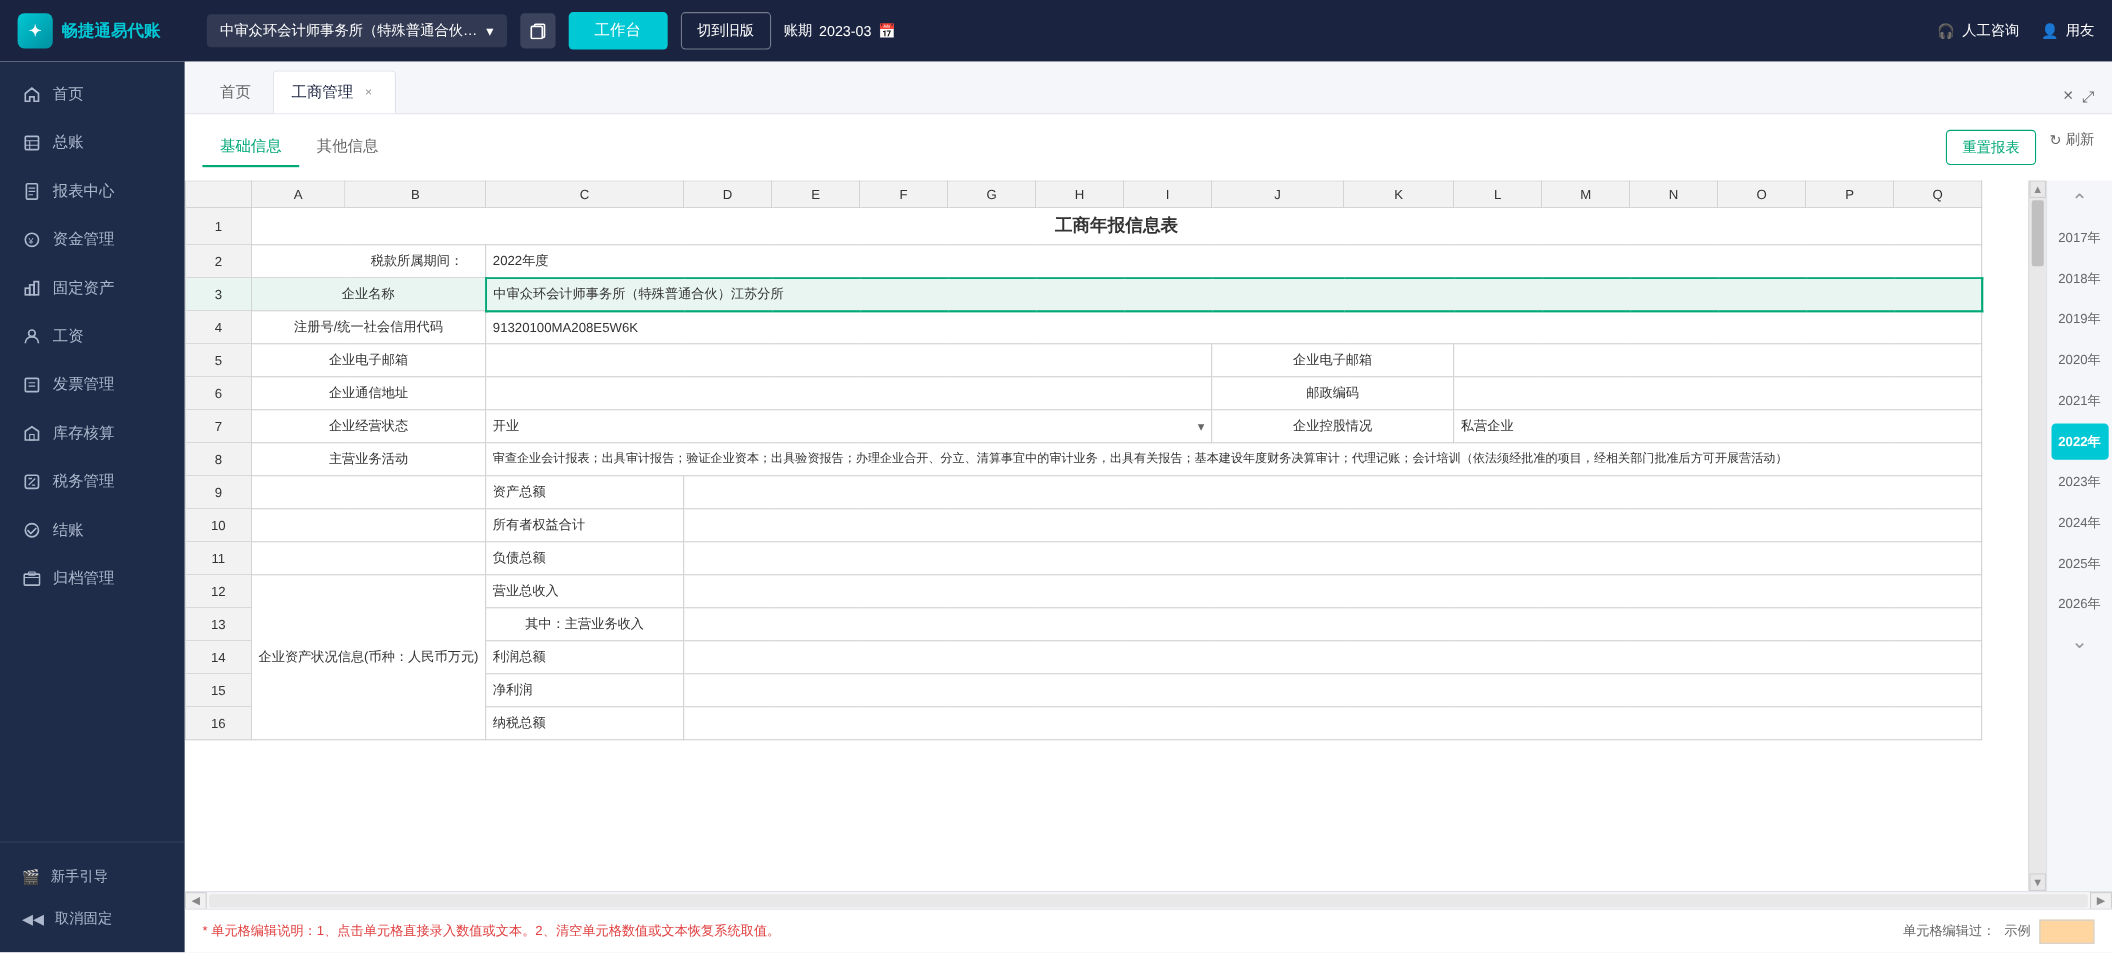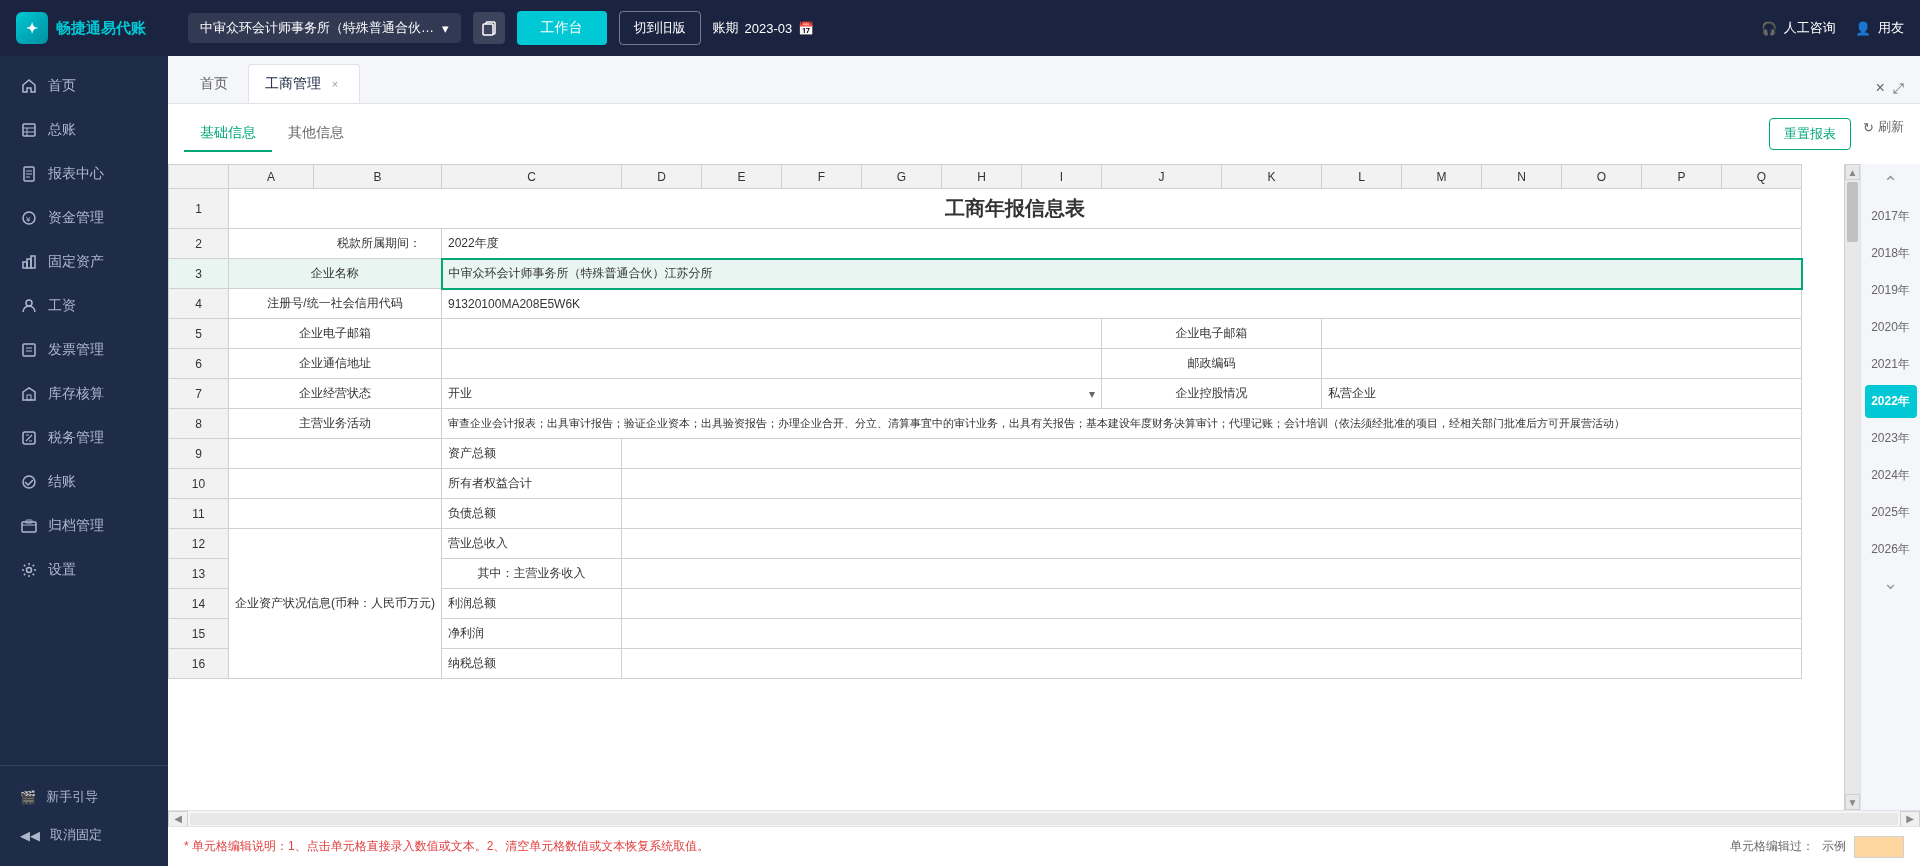--- a/index.html
+++ b/index.html
@@ -581,29 +581,20 @@
       <div class="sidebar-item">
         <div class="sidebar-item-icon">
           <svg width="16" height="16" viewBox="0 0 16 16" fill="none">
               <rect x="1" y="4" width="14" height="10" rx="1" stroke="#adb8cc" stroke-width="1.5" fill="none"></rect>
               <path d="M1 7h14" stroke="#adb8cc" stroke-width="1"></path>
               <rect x="5" y="2" width="6" height="3" rx="0.5" stroke="#adb8cc" stroke-width="1" fill="none"></rect>
             </svg>
         </div>
         <span>归档管理</span>
       </div>
-      <div class="sidebar-item">
-        <div class="sidebar-item-icon">
-          <svg width="16" height="16" viewBox="0 0 16 16" fill="none">
-              <circle cx="8" cy="8" r="2.5" stroke="#adb8cc" stroke-width="1.5" fill="none"></circle>
-              <path d="M8 1v2M8 13v2M1 8h2M13 8h2M2.9 2.9l1.4 1.4M11.7 11.7l1.4 1.4M2.9 13.1l1.4-1.4M11.7 4.3l1.4-1.4" stroke="#adb8cc" stroke-width="1.5"></path>
-            </svg>
-        </div>
-        <span>设置</span>
-      </div>
     </div>
     <div class="sidebar-bottom">
       <div class="sidebar-bottom-item">
         <span>🎬</span>
         <span>新手引导</span>
       </div>
       <div class="sidebar-bottom-item">
         <span>◀◀</span>
         <span>取消固定</span>
       </div>
@@ -667,21 +658,21 @@
               <th class="col-n">N</th>
               <th class="col-o">O</th>
               <th class="col-p">P</th>
               <th class="col-q">Q</th>
             </tr>
           </thead>
           <tbody>
 
             <tr>
               <td class="row-header">1</td>
-              <td colspan="17" style="text-align:center; font-size:20px; font-weight:bold; padding:6px;">工商年报信息表</td>
+              <td colspan="17" style="text-align:center; font-size:16px; font-weight:bold; padding:6px;">工商年报信息表</td>
             </tr>
 
             <tr>
               <td class="row-header">2</td>
               <td colspan="2" style="text-align:right; padding:4px 20px;">税款所属期间：</td>
               <td colspan="15" style="padding:4px 6px;">2022年度</td>
             </tr>
 
             <tr>
               <td class="row-header" style="background:#e8f5f0;">3</td>

